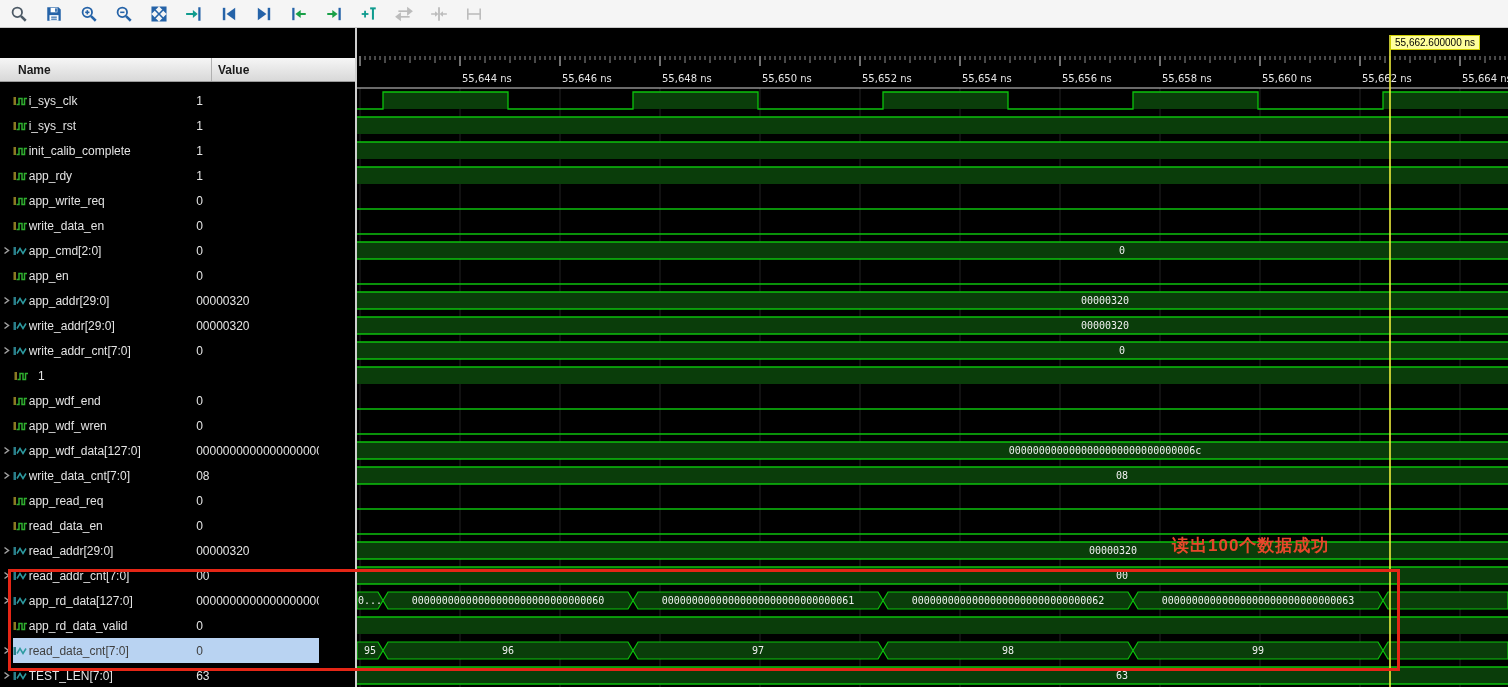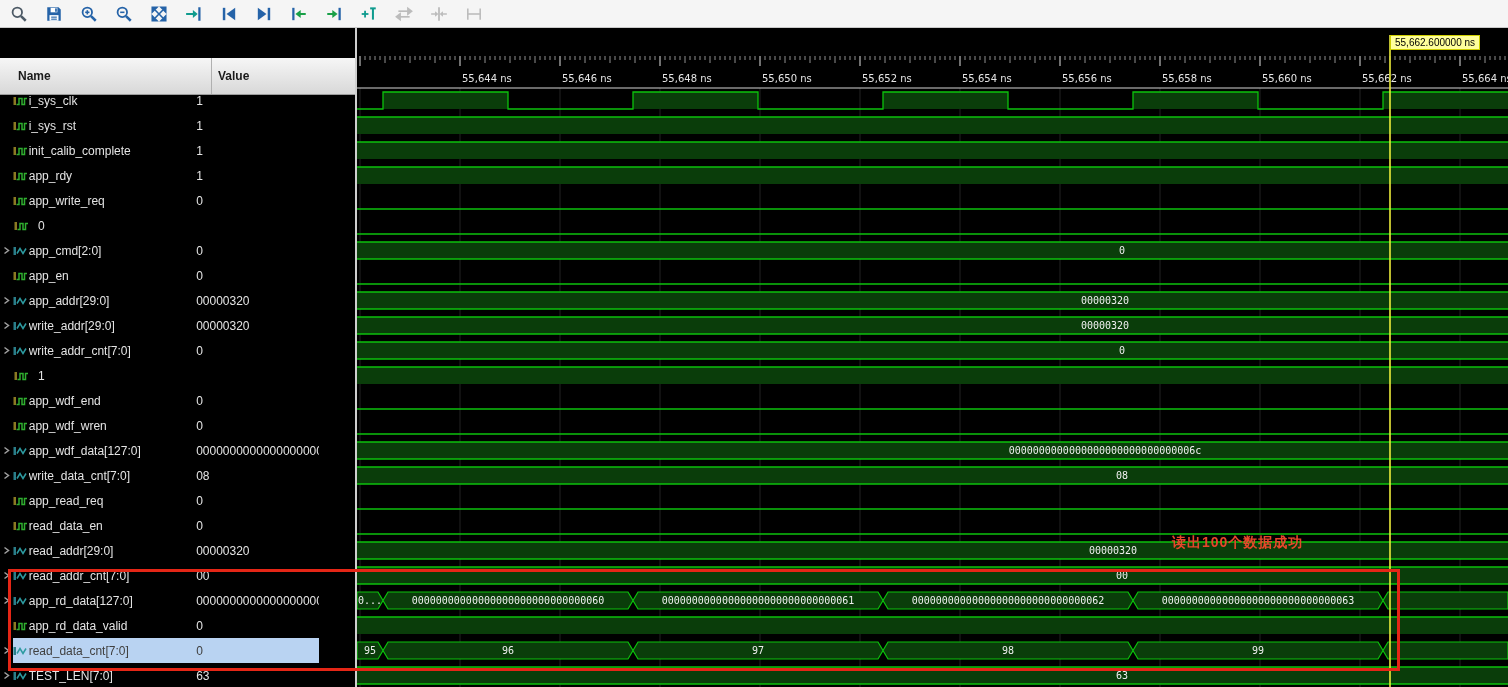--- a/index.html
+++ b/index.html
@@ -10,21 +10,21 @@
     border-bottom:1px solid #c9c9c9;display:flex;align-items:center;z-index:5}
   .tb-icons{display:flex;align-items:center;gap:17px;padding-left:10px}
   .tb-btn{width:18px;height:18px;display:inline-flex;cursor:pointer}
   .tb-ic{display:flex;width:18px;height:18px}
   .tb-ic svg{width:100%;height:100%}
   .tone-slate{color:#4d5a66}.tone-blue{color:#2563a8}.tone-teal{color:#0f9b8e}
   .tone-green{color:#19a048}.tone-gray{color:#bcbcbc}
 
   .left-panel{position:absolute;left:0;top:28px;width:355px;height:659px;background:#000;z-index:2}
   .panel-spacer{height:30px;background:#000}
-  .panel-header{height:37px;background:linear-gradient(#f6f6f6,#d8d8d8);
+  .panel-header{height:24px;background:linear-gradient(#f6f6f6,#d8d8d8);
     border-bottom:1px solid #9c9c9c;display:flex;color:#1a1a1a;font-size:12px;font-weight:bold}
   .ph-name{width:212px;padding-left:18px;border-right:1px solid #b0b0b0;display:flex;align-items:center}
   .ph-value{flex:1;padding-left:6px;display:flex;align-items:center}
   .rows{position:absolute;top:60px;left:0;width:319px}
   .srow{height:25px;display:flex;align-items:stretch;color:#e4e4e4;font-size:12px}
   .srow>span{display:flex;align-items:center}
   .chev{width:14px;justify-content:center}
   .sicon{width:18px}
   .sname{width:180px;overflow:hidden;white-space:nowrap}
   .sval{width:143px;overflow:hidden;white-space:nowrap;padding-left:6px}
@@ -32,21 +32,21 @@
 
   .divider{position:absolute;left:355px;top:28px;width:2px;height:659px;background:#cfcfcf;z-index:3}
 
   #wavesvg{position:absolute;left:357px;top:28px;z-index:1;background:#000;
     font-family:"DejaVu Sans",sans-serif}
 
   .cursor-label{position:absolute;top:35px;background:#ffff9c;border:1px solid #cfcf00;
     color:#000;font-size:10px;padding:1px 4px 1px 4px;white-space:nowrap;z-index:4}
 
   .red-box{position:absolute;border:3px solid #e52616;z-index:6;pointer-events:none}
-  .red-note{position:absolute;color:#e8472b;font-size:14px;font-weight:bold;z-index:6;
+  .red-note{position:absolute;color:#e8472b;font-size:17px;font-weight:bold;z-index:6;
     font-family:"Liberation Sans",sans-serif;letter-spacing:1px}
 </style>
 </head>
 <body>
 
 <div class="toolbar">
   <div class="tb-icons" id="tb-icons">
       <span class="tb-btn tone-slate">
         <span class="tb-ic">
           <svg viewBox="0 0 16 16">
@@ -251,20 +251,21 @@
         <span class="sval">0</span>
       </div>
       <div class="srow">
         <span class="chev"></span>
         <span class="sicon">
           <svg width="15" height="12" viewBox="0 0 15 12">
             <rect x="0.5" y="2" width="2.5" height="8" fill="#8a7a22"></rect>
             <path d="M3.5 9.5 H6 V3.5 H9 V9.5 H11.5 V3.5 H14" fill="none" stroke="#2fae2f" stroke-width="1.5"></path>
           </svg>
         </span>
+        <span class="sname">write_data_en</span>
         <span class="sval">0</span>
       </div>
       <div class="srow">
         <span class="chev">
           <svg width="9" height="9" viewBox="0 0 9 9">
             <path d="M2.5 1.5 L6.5 4.5 L2.5 7.5" fill="none" stroke="#9f9f9f" stroke-width="1.5"></path>
           </svg>
         </span>
         <span class="sicon">
           <svg width="15" height="12" viewBox="0 0 15 12">

